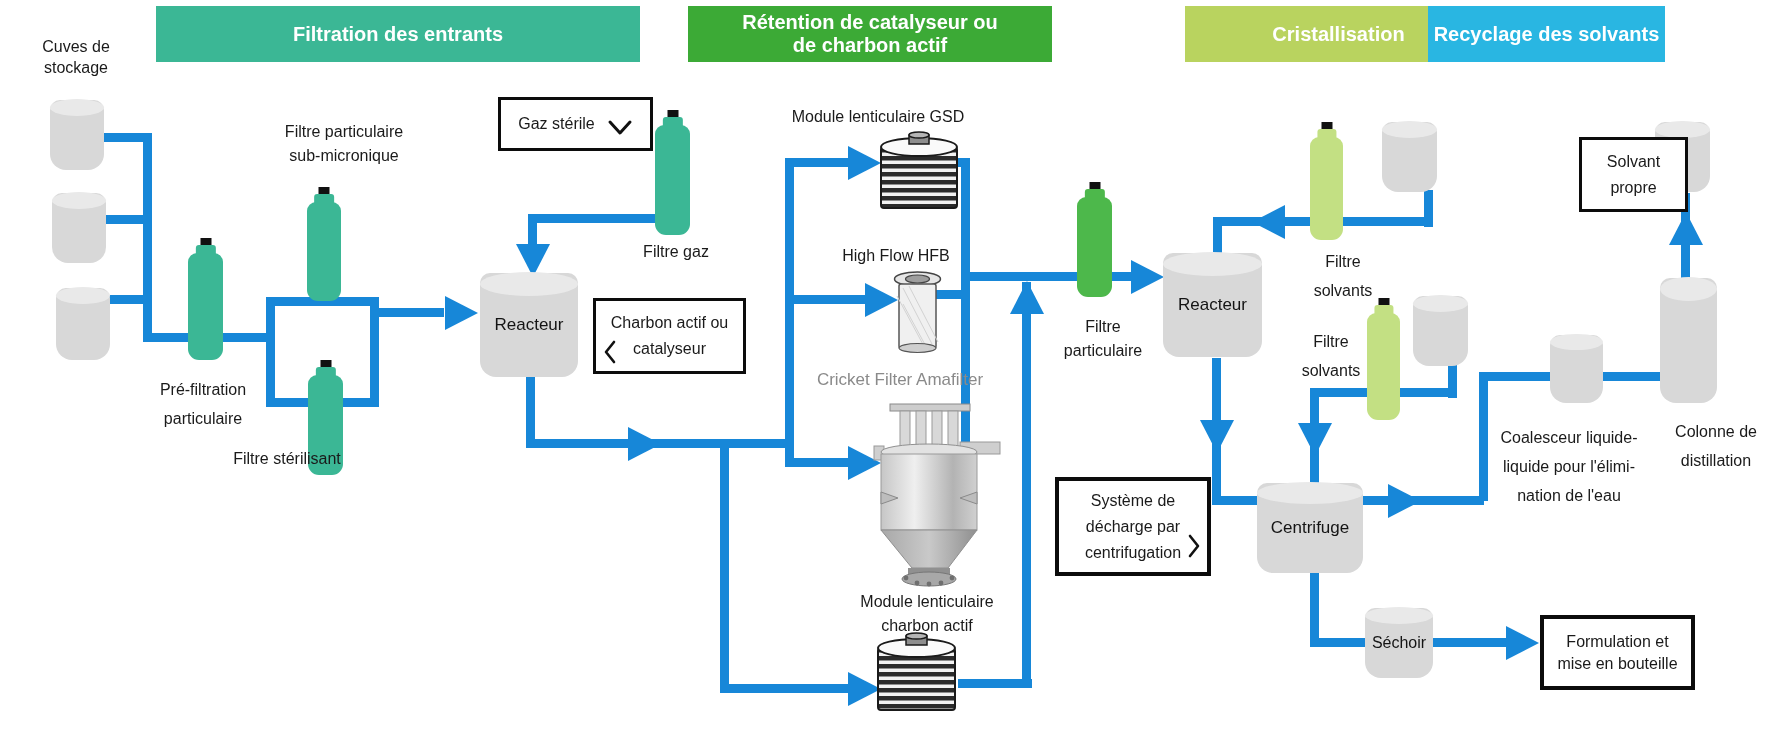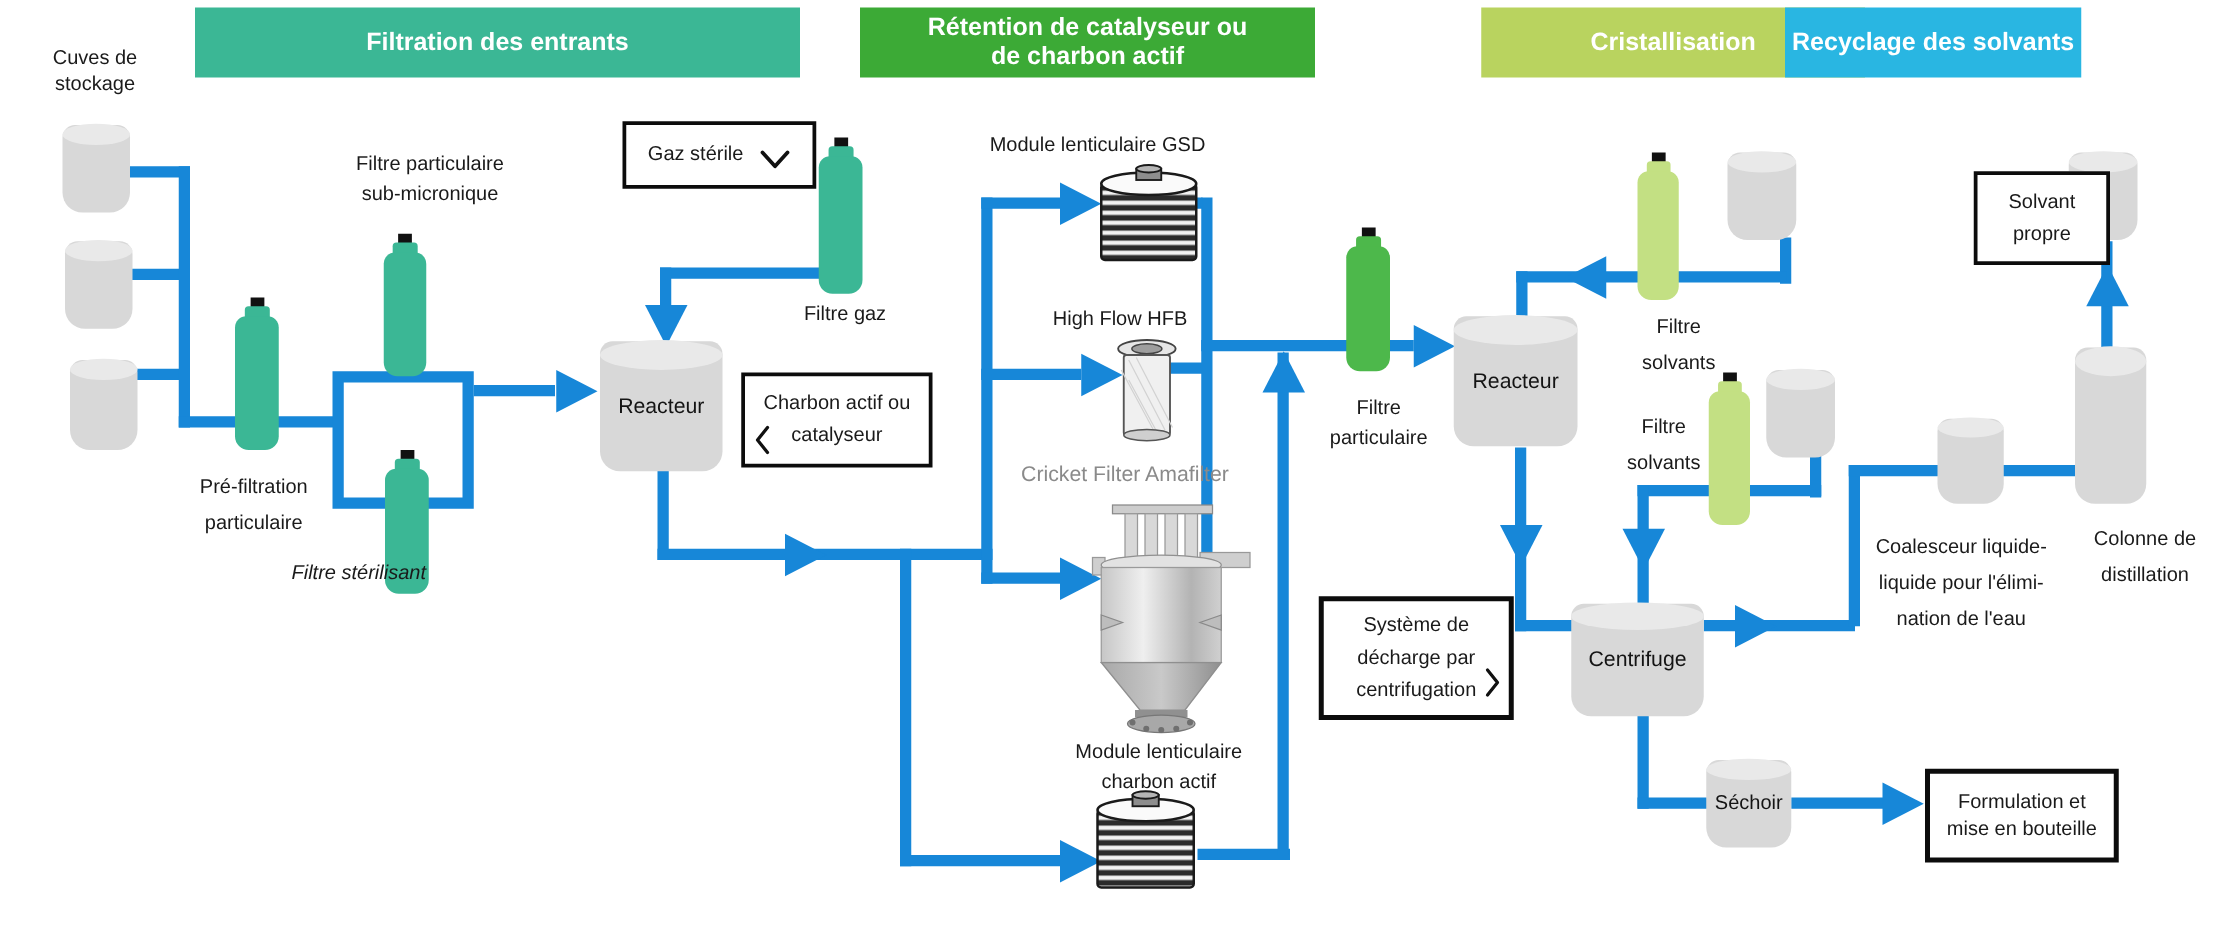--- a/index.html
+++ b/index.html
@@ -285,21 +285,21 @@
     <div>stockage</div>
   </div>
   <div class="lbl" style="left:344px;top:120px;">
     <div>Filtre particulaire</div>
     <div>sub-micronique</div>
   </div>
   <div class="lbl airy" style="left:203px;top:375px;">
     <div>Pré-filtration</div>
     <div>particulaire</div>
   </div>
-  <div class="lbl" style="left:287px;top:447px;font-style:italic;">
+  <div class="lbl" style="left:287px;top:447px;">
     <div>Filtre stérilisant</div>
   </div>
   <div class="lbl" style="left:676px;top:240px;">
     <div>Filtre gaz</div>
   </div>
   <div class="lbl" style="left:878px;top:105px;">
     <div>Module lenticulaire GSD</div>
   </div>
   <div class="lbl" style="left:896px;top:244px;">
     <div>High Flow HFB</div>

